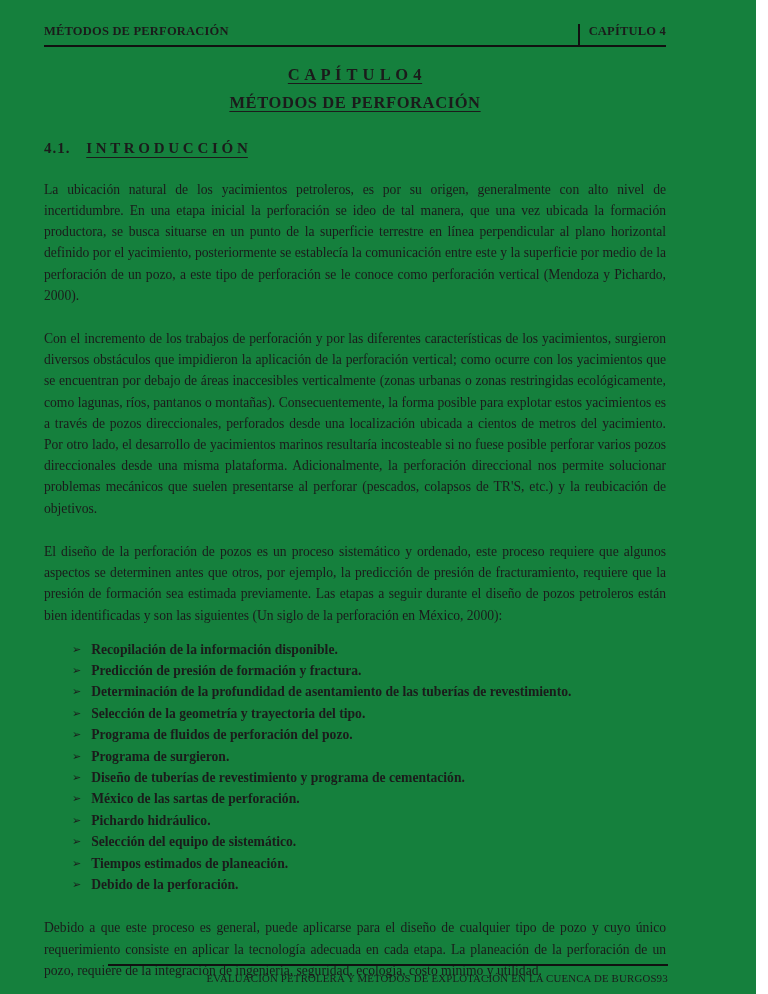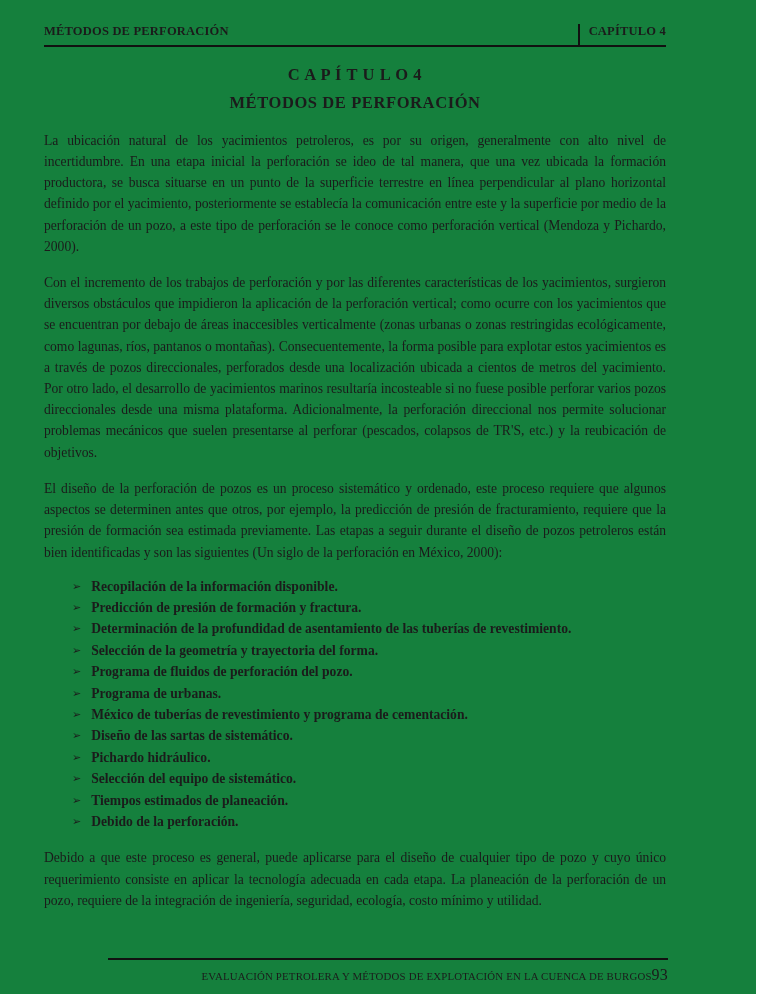--- a/index.html
+++ b/index.html
@@ -33,37 +33,38 @@
     display: flex;
     align-items: flex-end;
     text-align: center;
   }
 
   
   .title { text-align: center; margin-top: 16px; }
   .title-line {
     font-size: 16.5px;
     font-weight: bold;
+    text-decoration: underline;
     text-underline-offset: 3px;
     letter-spacing: 0.6px;
     margin: 4px 0;
     line-height: 1.45;
   }
 
   
   .section { margin: 25px 0 0; font-size: 15px; font-weight: bold; }
   .sec-num { margin-right: 12px; letter-spacing: 1px; }
   .sec-title { text-decoration: underline; text-underline-offset: 3.5px; }
 
   
   .para {
     font-size: 13.6px;
     line-height: 1.56;
     text-align: justify;
-    margin: 15px 0 0;
+    margin: 22px 0 0;
   }
 
   
   .stages {
     list-style: none;
     margin: 14px 0 0;
     padding: 0 0 0 28px;
   }
   .stage {
     display: flex;
@@ -88,74 +89,78 @@
     right: 88px;
     bottom: 10px;
     border-top: 2.5px solid #111;
     padding-top: 6px;
     display: flex;
     justify-content: flex-end;
     align-items: baseline;
     font-size: 10.8px;
     letter-spacing: 0.2px;
   }
-  .ftr-page { font-size: 16px; }
+  .ftr-page { font-size: 11px; }
 </style>
 </head>
 <body>
 
 <div class="page">
 
   <header class="hdr">
     <span class="hdr-left">MÉTODOS DE PERFORACIÓN</span>
     <span class="hdr-right">CAPÍTULO 4</span>
   </header>
 
   <div class="title">
     <div class="title-line">C A P Í T U L O   4</div>
     <div class="title-line">MÉTODOS  DE  PERFORACIÓN</div>
   </div>
 
+  <h2 class="section">
+    <span class="sec-num">4.1.</span>
+    <span class="sec-title">I N T R O D U C C I Ó N</span>
+  </h2>
 
   <p class="para">La ubicación natural de los yacimientos petroleros, es por su origen,  generalmente con alto nivel de incertidumbre. En una etapa inicial la perforación se ideo de tal manera, que una vez ubicada la formación productora, se busca   situarse en un punto de la superficie terrestre en línea perpendicular al plano horizontal definido por el yacimiento, posteriormente se establecía la comunicación entre este y la superficie por medio de la perforación de un pozo, a este tipo de perforación se le conoce como perforación vertical (Mendoza y Pichardo, 2000).</p>
   <p class="para">Con el   incremento de los trabajos de perforación y por las diferentes características de los yacimientos, surgieron diversos obstáculos  que impidieron la aplicación de la perforación vertical; como ocurre con  los yacimientos que se encuentran por debajo de áreas inaccesibles verticalmente (zonas urbanas o zonas restringidas ecológicamente, como lagunas, ríos, pantanos o montañas). Consecuentemente, la forma posible para explotar estos yacimientos es a través de pozos direccionales, perforados desde una localización ubicada a cientos de metros del yacimiento. Por otro lado, el desarrollo de yacimientos marinos resultaría incosteable si no fuese posible perforar varios pozos direccionales desde una misma plataforma. Adicionalmente, la perforación direccional nos permite solucionar problemas   mecánicos que suelen presentarse al perforar (pescados, colapsos de TR'S, etc.) y la reubicación de objetivos.</p>
   <p class="para">El diseño de la perforación de pozos es un proceso sistemático y ordenado, este proceso requiere que algunos aspectos se determinen antes que otros, por ejemplo, la predicción de presión de fracturamiento, requiere que la presión de formación sea estimada previamente. Las etapas a seguir durante el diseño de pozos petroleros están bien identificadas y son las siguientes (Un siglo de la perforación en México, 2000):</p>
 
   <ul class="stages">
     <li class="stage">
       <span class="bullet">➢</span>
       <span class="stage-text">Recopilación de la información disponible.</span>
     </li>
     <li class="stage">
       <span class="bullet">➢</span>
       <span class="stage-text">Predicción de presión de formación y fractura.</span>
     </li>
     <li class="stage">
       <span class="bullet">➢</span>
       <span class="stage-text">Determinación de la profundidad de asentamiento de las tuberías de revestimiento.</span>
     </li>
     <li class="stage">
       <span class="bullet">➢</span>
-      <span class="stage-text">Selección de la geometría  y trayectoria del forma.</span>
+      <span class="stage-text">Selección de la geometría  y trayectoria del tipo.</span>
     </li>
     <li class="stage">
       <span class="bullet">➢</span>
       <span class="stage-text">Programa de fluidos de perforación del pozo.</span>
     </li>
     <li class="stage">
       <span class="bullet">➢</span>
-      <span class="stage-text">Programa de urbanas.</span>
+      <span class="stage-text">Programa de surgieron.</span>
     </li>
     <li class="stage">
       <span class="bullet">➢</span>
-      <span class="stage-text">México de tuberías de revestimiento y programa de cementación.</span>
+      <span class="stage-text">Diseño de tuberías de revestimiento y programa de cementación.</span>
     </li>
     <li class="stage">
       <span class="bullet">➢</span>
-      <span class="stage-text">Diseño de las sartas de sistemático.</span>
+      <span class="stage-text">México de las sartas de perforación.</span>
     </li>
     <li class="stage">
       <span class="bullet">➢</span>
       <span class="stage-text">Pichardo  hidráulico.</span>
     </li>
     <li class="stage">
       <span class="bullet">➢</span>
       <span class="stage-text">Selección del equipo de sistemático.</span>
     </li>
     <li class="stage">

